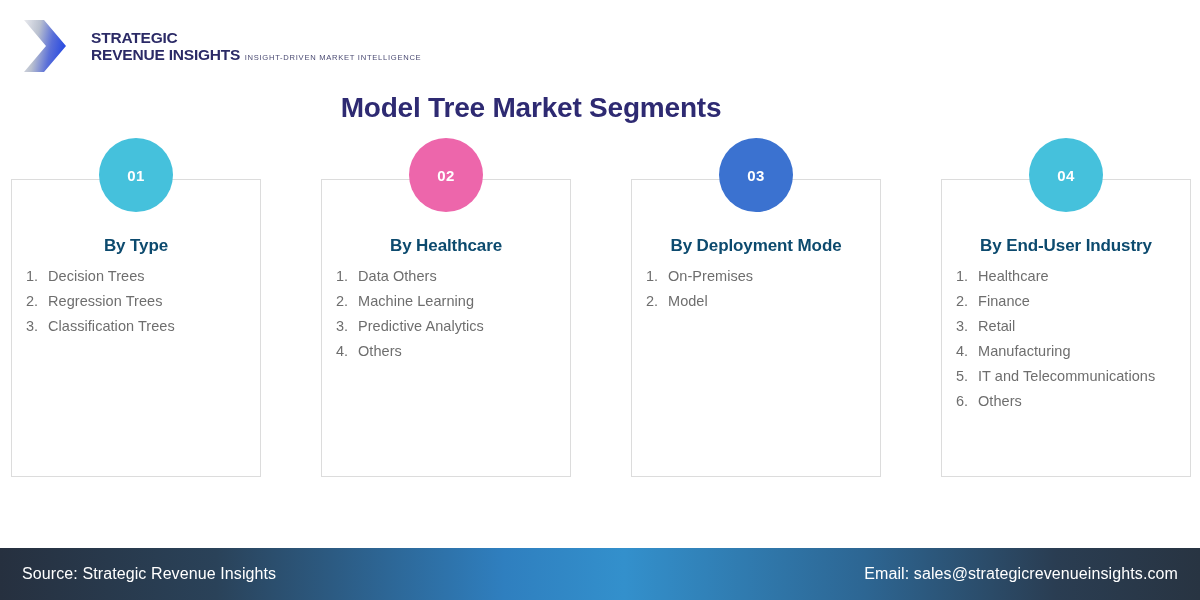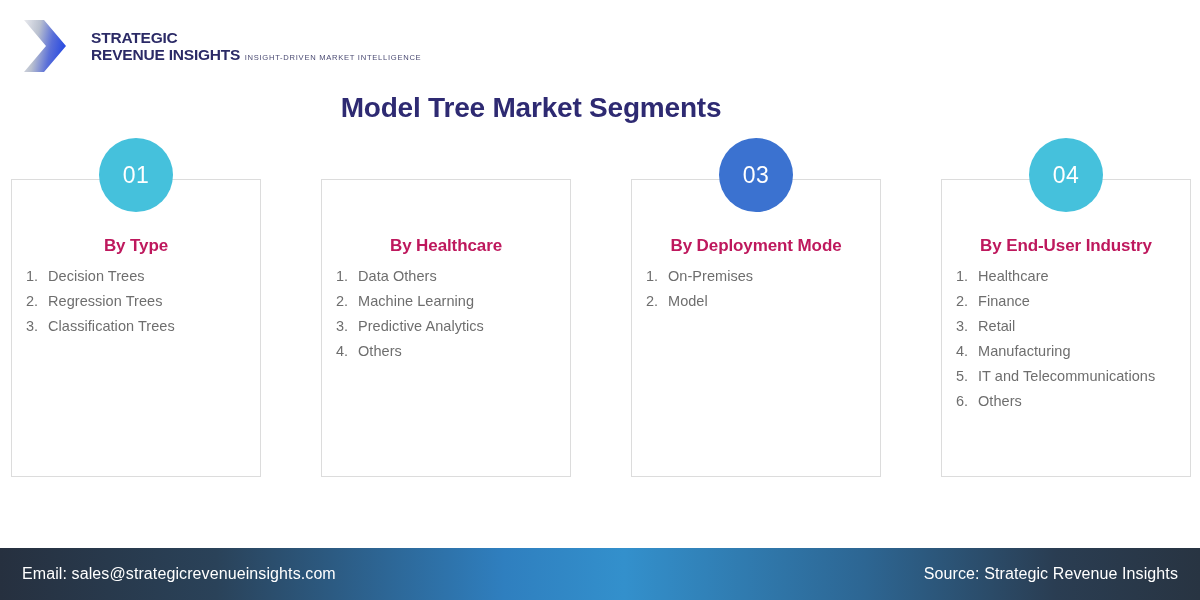--- a/index.html
+++ b/index.html
@@ -83,29 +83,29 @@
     top: -42px;
     left: 50%;
     transform: translateX(-50%);
     width: 74px;
     height: 74px;
     border-radius: 50%;
     display: flex;
     align-items: center;
     justify-content: center;
     color: #ffffff;
-    font-size: 23px;
-    font-weight: normal;
+    font-size: 15px;
+    font-weight: bold;
     letter-spacing: 0.4px;
   }
   .card-title {
     text-align: center;
     font-size: 17px;
     font-weight: bold;
-    color: #be185d;
+    color: #0c4a6e;
     margin: 0 0 8px 0;
     letter-spacing: -0.1px;
   }
   .card-list {
     list-style: none;
     margin: 0;
     padding: 0 0 0 4px;
   }
   .card-list li {
     font-size: 14.5px;
@@ -177,20 +177,21 @@
     <div class="card">
       <div class="badge" style="background: rgb(69, 193, 220);">01</div>
       <div class="card-title">By Type</div>
       <ul class="card-list">
         <li><span class="num">1.</span><span>Decision Trees</span></li>
         <li><span class="num">2.</span><span>Regression Trees</span></li>
         <li><span class="num">3.</span><span>Classification Trees</span></li>
       </ul>
     </div>
     <div class="card">
+      <div class="badge" style="background: rgb(237, 102, 171);">02</div>
       <div class="card-title">By Healthcare</div>
       <ul class="card-list">
         <li><span class="num">1.</span><span>Data Others</span></li>
         <li><span class="num">2.</span><span>Machine Learning</span></li>
         <li><span class="num">3.</span><span>Predictive Analytics</span></li>
         <li><span class="num">4.</span><span>Others</span></li>
       </ul>
     </div>
     <div class="card">
       <div class="badge" style="background: rgb(59, 114, 208);">03</div>
@@ -208,15 +209,15 @@
         <li><span class="num">2.</span><span>Finance</span></li>
         <li><span class="num">3.</span><span>Retail</span></li>
         <li><span class="num">4.</span><span>Manufacturing</span></li>
         <li><span class="num">5.</span><span>IT and Telecommunications</span></li>
         <li><span class="num">6.</span><span>Others</span></li>
       </ul>
     </div>
   </div>
 
 <div class="footer">
+  <span class="footer-text">Source: Strategic Revenue Insights</span>
   <span class="footer-text">Email: sales@strategicrevenueinsights.com</span>
-  <span class="footer-text">Source: Strategic Revenue Insights</span>
 </div>
 
 </body></html>

